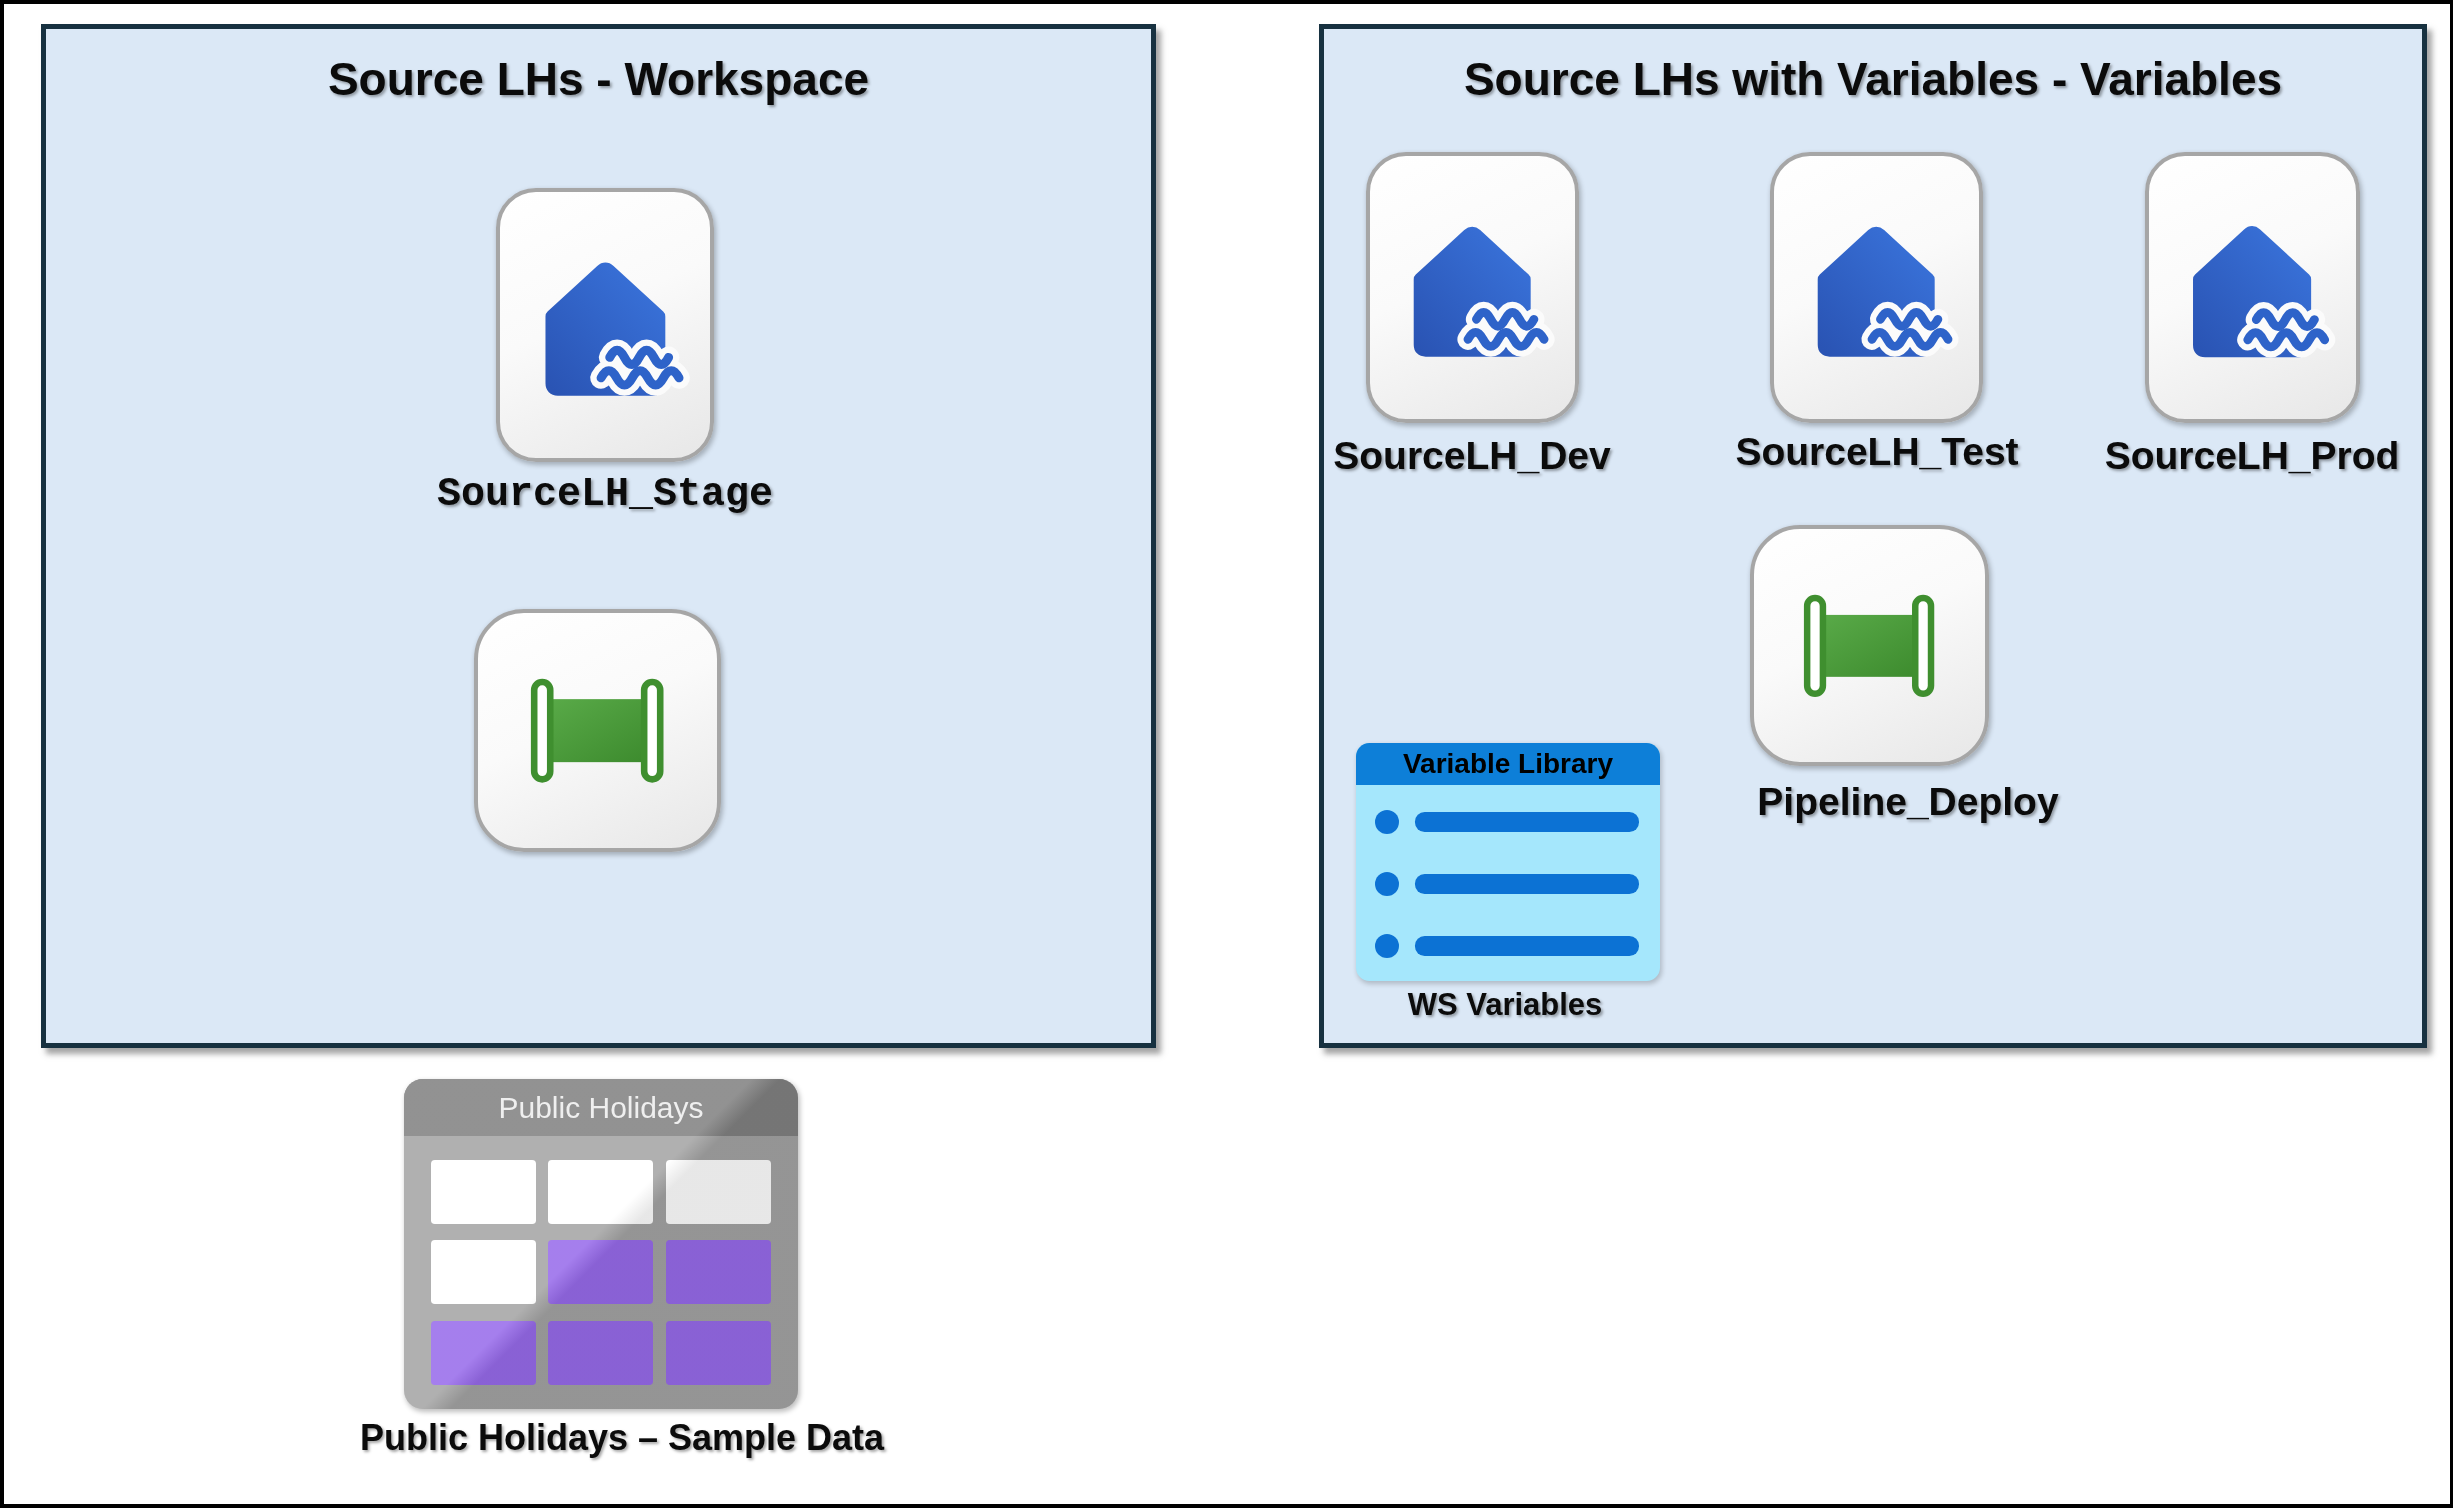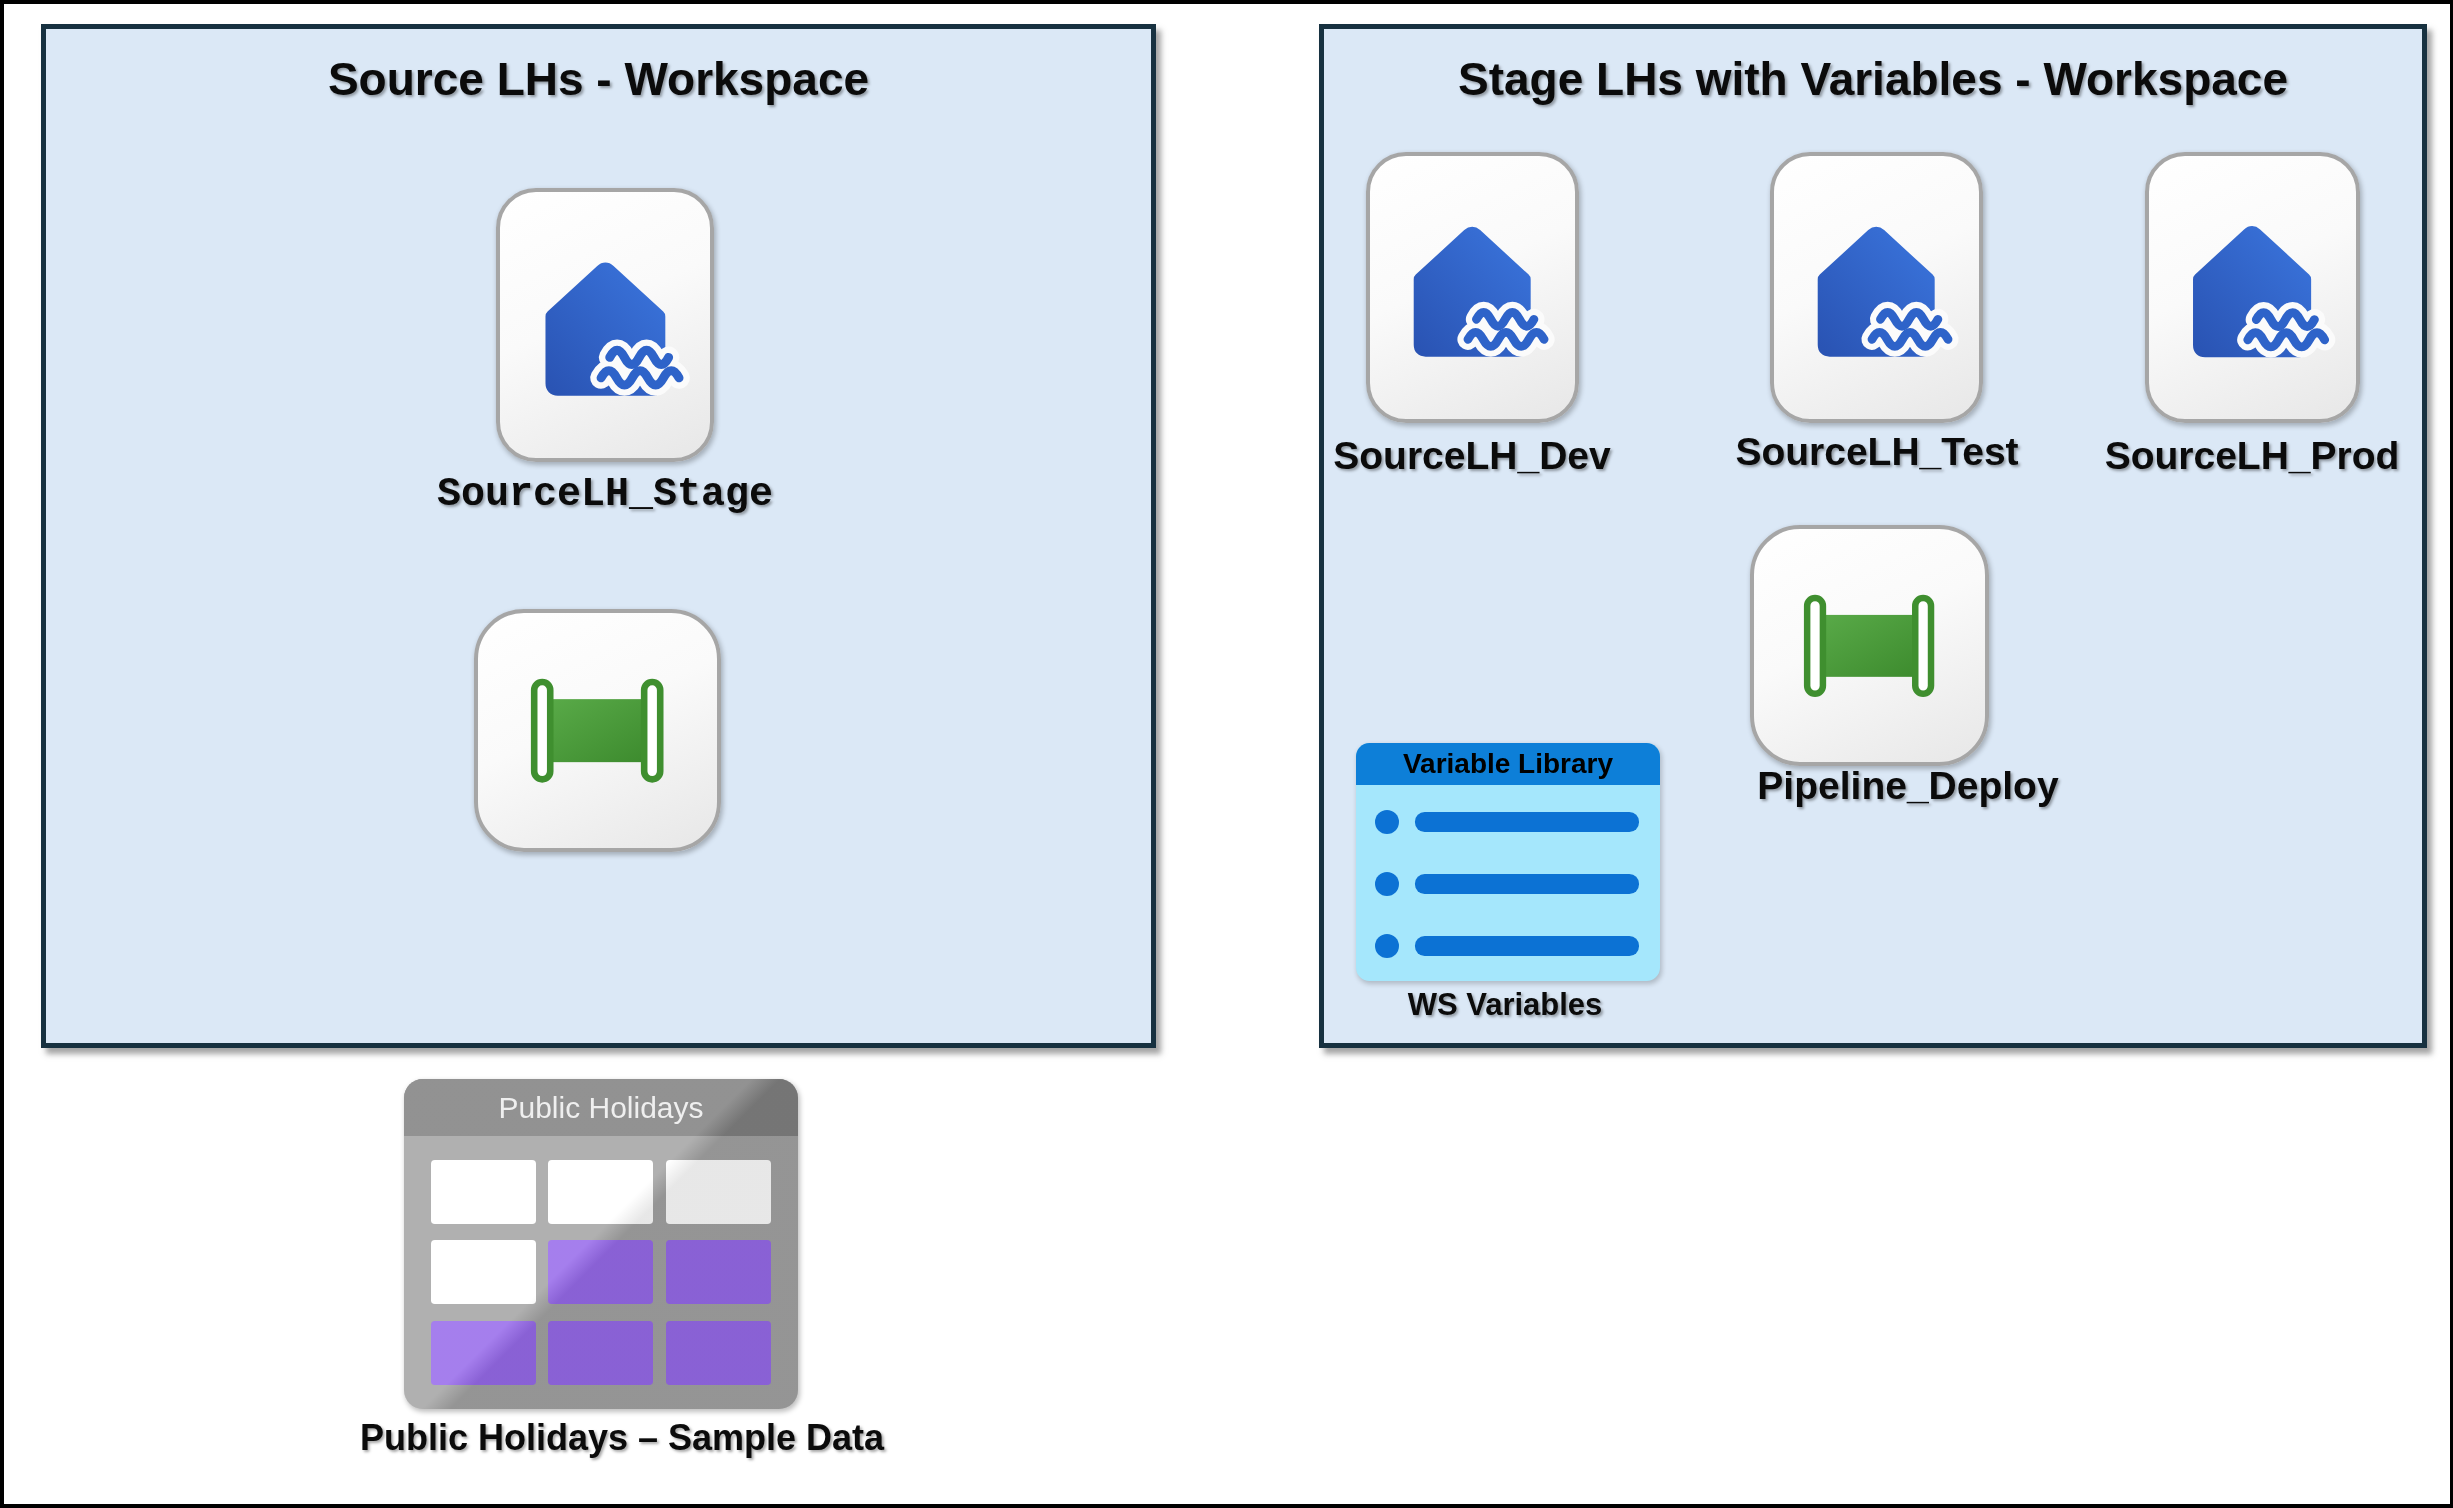--- a/index.html
+++ b/index.html
@@ -42,21 +42,21 @@
   
   .item-label{
     position:absolute;text-align:center;font-weight:700;color:#0b0b0b;
     text-shadow:1.9px 1.9px 2.9px rgba(0,0,0,.35);white-space:nowrap;
   }
   .lbl-lh-stage {left:362px; top:468px; width:478px;font-size:40px;font-family:Liberation Mono, monospace;}
   .lbl-pl-stage {left:355px; top:870px; width:478px;font-size:46px;}
   .lbl-lh-dev   {left:1229px;top:430px; width:478px;font-size:39px;}
   .lbl-lh-test  {left:1634px;top:426px; width:478px;font-size:39px;}
   .lbl-lh-prod  {left:2009px;top:430px; width:478px;font-size:39px;}
-  .lbl-pl-deploy{left:1665px;top:760px; width:478px;font-size:39px;}
+  .lbl-pl-deploy{left:1665px;top:776px; width:478px;font-size:39px;}
   .lbl-ws-vars  {left:1262px;top:983px;width:478px;font-size:31px;}
   .lbl-sample   {left:231px; top:1413px;width:774px;font-size:36px;}
   
   .vl{
     position:absolute;left:1352px;top:739px;width:304px;height:238px;
     border-radius:13.4px;overflow:hidden;background:var(--variable-body-cyan,#a5e7fc);
     box-shadow:1.9px 2.9px 4.8px rgba(0,0,0,.2);
   }
   .vl-header{
     height:42px;background:var(--variable-header-blue,#0d7fd8);
@@ -129,21 +129,21 @@
 
   <div class="card pl-card pos-pl-stage">
     <svg viewBox="0 0 64 64">
       <rect x="12.7" y="21" width="38.6" height="22" fill="url(#pl-grad)"></rect>
       <rect x="10" y="15" width="5.6" height="34" rx="2.8" fill="#fff" stroke="#3f8f2f" stroke-width="2.3"></rect>
       <rect x="48.4" y="15" width="5.6" height="34" rx="2.8" fill="#fff" stroke="#3f8f2f" stroke-width="2.3"></rect>
     </svg>
   </div>
 
   <section class="ws ws-right">
-    <h2 class="ws-title">Stage LHs with Variables - Workspace</h2>
+    <h2 class="ws-title">Source LHs with Variables - Variables</h2>
   </section>
 
   <div class="card lh-card pos-lh-dev">
     <svg viewBox="0 0 64 64">
       <path d="M13.5 29 L30.7 13.2 Q32 12 33.3 13.2 L50.5 29 L50.5 52.2 Q50.5 54.2 48.5 54.2 L15.5 54.2 Q13.5 54.2 13.5 52.2 Z" fill="url(#lh-grad)" stroke="url(#lh-grad)" stroke-width="4.5" stroke-linejoin="round"></path>
       <g fill="none" stroke-linecap="round" stroke-linejoin="round">
         <path d="M33.5 43.2 c1.7 -3.3 3.4 -3.3 5.1 0 c1.7 3.3 3.4 3.3 5.1 0 c1.7 -3.3 3.4 -3.3 5.1 0 c1.7 3.3 3.4 3.3 5.1 0" stroke="#fbfbfb" stroke-width="7.5"></path>
         <path d="M30.5 50.3 c1.8 -3.3 3.6 -3.3 5.4 0 c1.8 3.3 3.6 3.3 5.4 0 c1.8 -3.3 3.6 -3.3 5.4 0 c1.8 3.3 3.6 3.3 5.4 0 c1.8 -3.3 3.6 -3.3 5.4 0" stroke="#fbfbfb" stroke-width="7.5"></path>
         <path d="M33.5 43.2 c1.7 -3.3 3.4 -3.3 5.1 0 c1.7 3.3 3.4 3.3 5.1 0 c1.7 -3.3 3.4 -3.3 5.1 0 c1.7 3.3 3.4 3.3 5.1 0" stroke="#2e63c9" stroke-width="3.1"></path>
         <path d="M30.5 50.3 c1.8 -3.3 3.6 -3.3 5.4 0 c1.8 3.3 3.6 3.3 5.4 0 c1.8 -3.3 3.6 -3.3 5.4 0 c1.8 3.3 3.6 3.3 5.4 0 c1.8 -3.3 3.6 -3.3 5.4 0" stroke="#2e63c9" stroke-width="3.1"></path>

